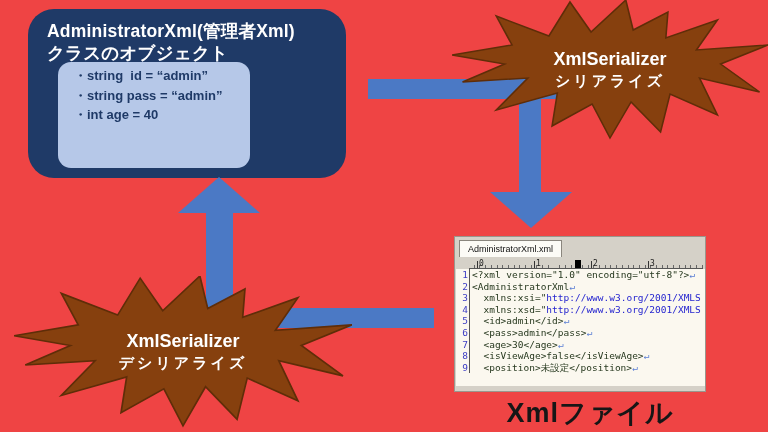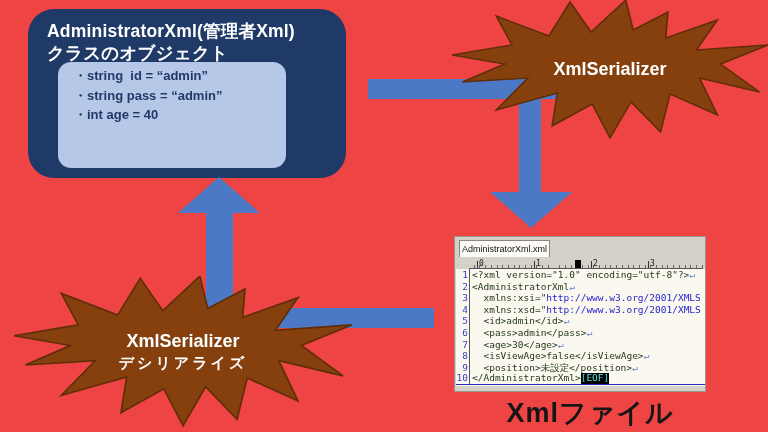--- a/index.html
+++ b/index.html
@@ -4,21 +4,21 @@
 <style>
   html,body{margin:0;padding:0;background:#fff;}
   #canvas{position:relative;width:768px;height:432px;background:#ef4444;overflow:hidden;
           font-family:"Liberation Sans",sans-serif;}
 
   
   .class-box{position:absolute;left:28px;top:9px;width:318px;height:169px;
              background:#1f3a67;border-radius:26px;z-index:1;}
   .class-title{color:#ffffff;font-weight:bold;font-size:17.5px;line-height:1.28;
                padding:11px 0 0 19px;letter-spacing:0.2px;}
-  .fields-panel{position:absolute;left:30px;top:53px;width:228px;height:106px;
+  .fields-panel{position:absolute;left:30px;top:53px;width:192px;height:106px;
                 background:#b6c8e8;border-radius:13px;padding:4px 0 0 16px;box-sizing:border-box;}
   .field-line{color:#1f3a67;font-weight:bold;font-size:13px;line-height:19.5px;white-space:pre;}
 
   
   .arrow-part{position:absolute;background:#4b79c5;z-index:2;}
   .ser-h{left:368px;top:79px;width:190px;height:20px;}
   .ser-v{left:519px;top:90px;width:22px;height:103px;}
   .ser-head{position:absolute;left:490px;top:192px;width:0;height:0;z-index:2;
             border-left:41px solid transparent;border-right:41px solid transparent;
             border-top:36px solid #4b79c5;}
@@ -35,21 +35,21 @@
   .burst-bottom{left:14px;top:276px;width:338px;height:152px;}
   .burst-label{position:absolute;inset:0;display:flex;flex-direction:column;
                align-items:center;justify-content:center;color:#fff;font-weight:bold;
                pointer-events:none;}
   .burst-label .l1{font-size:18px;line-height:1.2;}
   .burst-label .l2{font-size:15px;letter-spacing:3px;line-height:1.35;}
 
   
   .editor{position:absolute;left:454px;top:236px;width:252px;height:156px;z-index:4;
           background:#d5d1c8;border:1px solid #9a968d;box-sizing:border-box;}
-  .etab{position:absolute;left:4px;top:3px;height:16px;line-height:16px;padding:0 2px;
+  .etab{position:absolute;left:4px;top:3px;height:16px;line-height:16px;padding:0 8px;
         background:#fcfbf6;border:1px solid #8a867e;border-bottom:none;
         font-size:9px;color:#111;}
   .eruler{position:absolute;left:14px;top:22px;width:234px;height:9px;
           border-bottom:1px solid #555;
           background-image:repeating-linear-gradient(90deg,transparent 0 4.7px,#666 4.7px 5.7px);
           background-size:100% 3px;background-position:0 100%;background-repeat:no-repeat;}
   .rnum{position:absolute;bottom:0;font-size:8px;line-height:8px;color:#222;
         font-family:"DejaVu Sans Mono",monospace;}
   .rtick{position:absolute;bottom:0;width:1px;height:7px;background:#333;}
   .rnum.n0{left:10px;} .rtick.t0{left:8px;}
@@ -96,20 +96,21 @@
   <div class="arrow-part des-h"></div>
   <div class="arrow-part des-v"></div>
   <div class="des-head"></div>
 
   <div class="burst burst-top">
     <svg viewBox="0 0 300 140" preserveAspectRatio="none">
       <polygon fill="#86400e" stroke="#5f2d08" stroke-width="1.5" points="0,55 57,45 42,16 92,36 112,2 132,32 165,0 172,30 205,12 203,38 252,20 232,50 300,45 255,64 292,92 235,78 252,115 207,94 198,132 170,102 150,138 133,104 95,126 100,93 42,110 72,78 10,82 50,64"></polygon>
     </svg>
     <div class="burst-label">
       <div class="l1">XmlSerializer</div>
+      <div class="l2">シリアライズ</div>
     </div>
   </div>
 
   <div class="burst burst-bottom">
     <svg viewBox="0 0 300 140" preserveAspectRatio="none">
       <polygon fill="#86400e" stroke="#5f2d08" stroke-width="1.5" points="0,55 57,45 42,16 92,36 112,2 132,32 165,0 172,30 205,12 203,38 252,20 232,50 300,45 255,64 292,92 235,78 252,115 207,94 198,132 170,102 150,138 133,104 95,126 100,93 42,110 72,78 10,82 50,64"></polygon>
     </svg>
     <div class="burst-label">
       <div class="l1">XmlSerializer</div>
       <div class="l2">デシリアライズ</div>
@@ -132,19 +133,18 @@
     <div class="ebody">
         <div class="row"><span class="ln">1</span><span class="sc">&lt;?xml version="1.0" encoding="utf-8"?&gt;</span><span class="sr">↵</span></div>
         <div class="row"><span class="ln">2</span><span class="sc">&lt;AdministratorXml</span><span class="sr">↵</span></div>
         <div class="row"><span class="ln">3</span><span class="sc">  xmlns:xsi="</span><span class="su">http://www.w3.org/2001/XMLS</span></div>
         <div class="row"><span class="ln">4</span><span class="sc">  xmlns:xsd="</span><span class="su">http://www.w3.org/2001/XMLS</span></div>
         <div class="row"><span class="ln">5</span><span class="sc">  &lt;id&gt;admin&lt;/id&gt;</span><span class="sr">↵</span></div>
         <div class="row"><span class="ln">6</span><span class="sc">  &lt;pass&gt;admin&lt;/pass&gt;</span><span class="sr">↵</span></div>
         <div class="row"><span class="ln">7</span><span class="sc">  &lt;age&gt;30&lt;/age&gt;</span><span class="sr">↵</span></div>
         <div class="row"><span class="ln">8</span><span class="sc">  &lt;isViewAge&gt;false&lt;/isViewAge&gt;</span><span class="sr">↵</span></div>
         <div class="row"><span class="ln">9</span><span class="sc">  &lt;position&gt;未設定&lt;/position&gt;</span><span class="sr">↵</span></div>
-        <div class="row cur"><span class="ln">10</span><span class="sc">&lt;/AdministratorXml&gt;</span><span class="se">[EOF]</span></div>
       </div>
   </div>
 
   <div class="caption">Xmlファイル</div>
 
 </div>
 
 </body></html>

